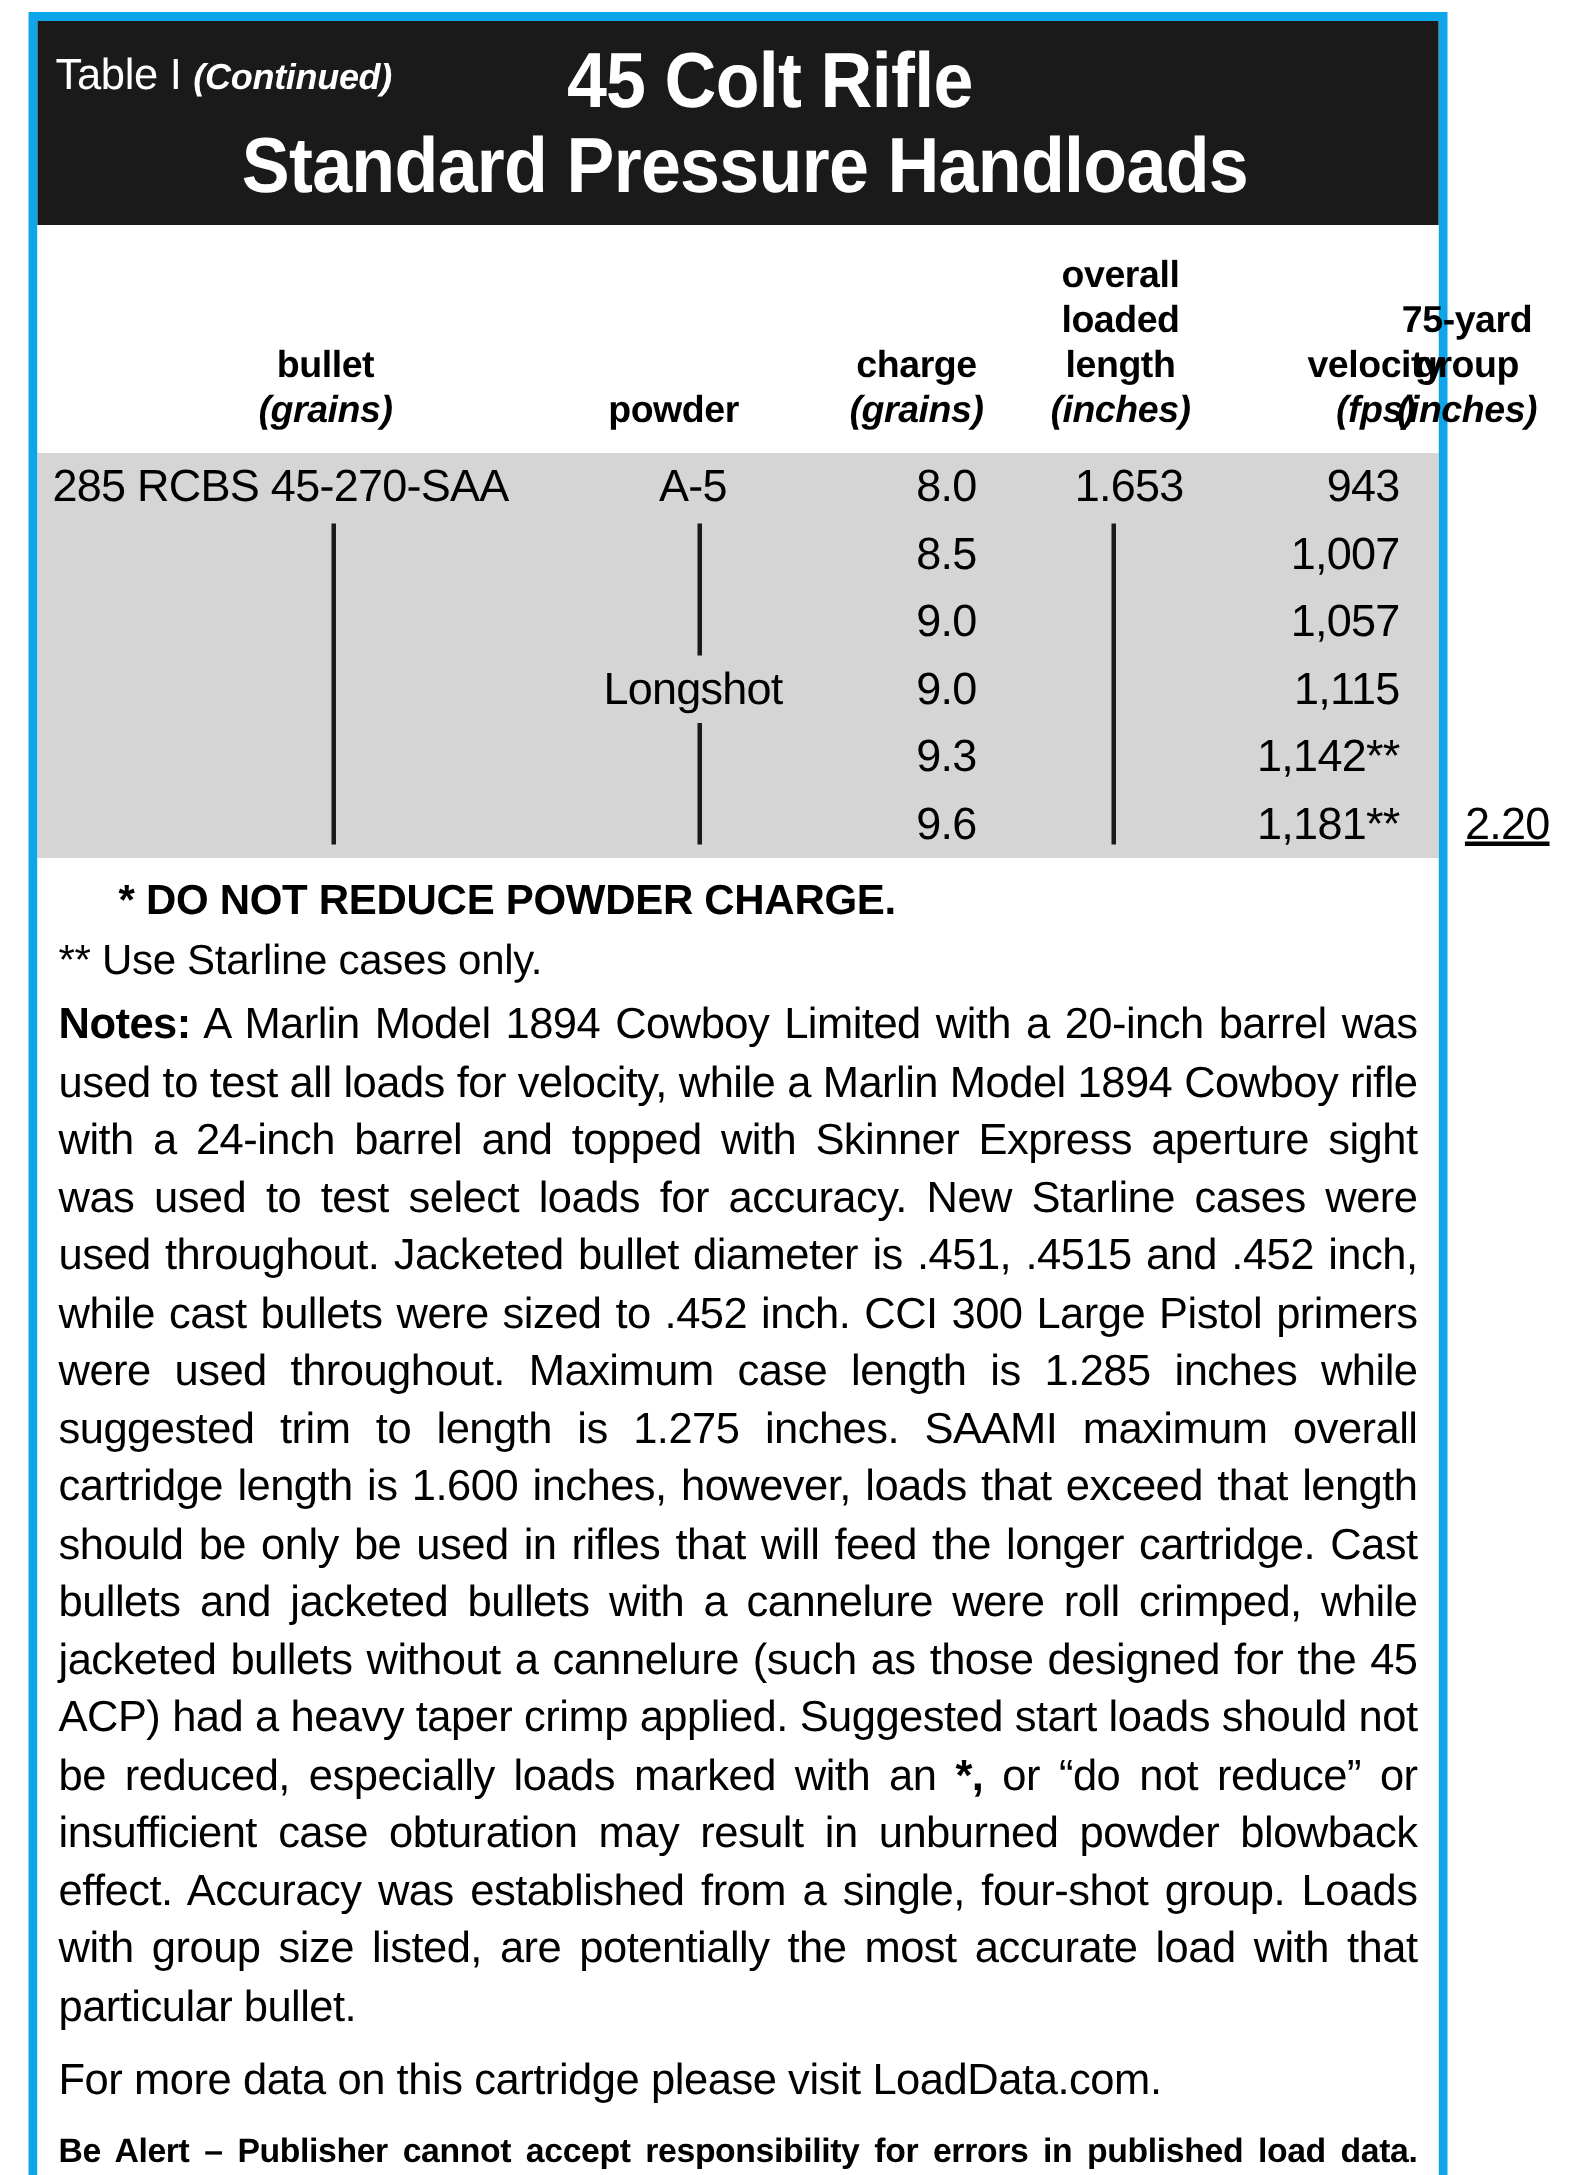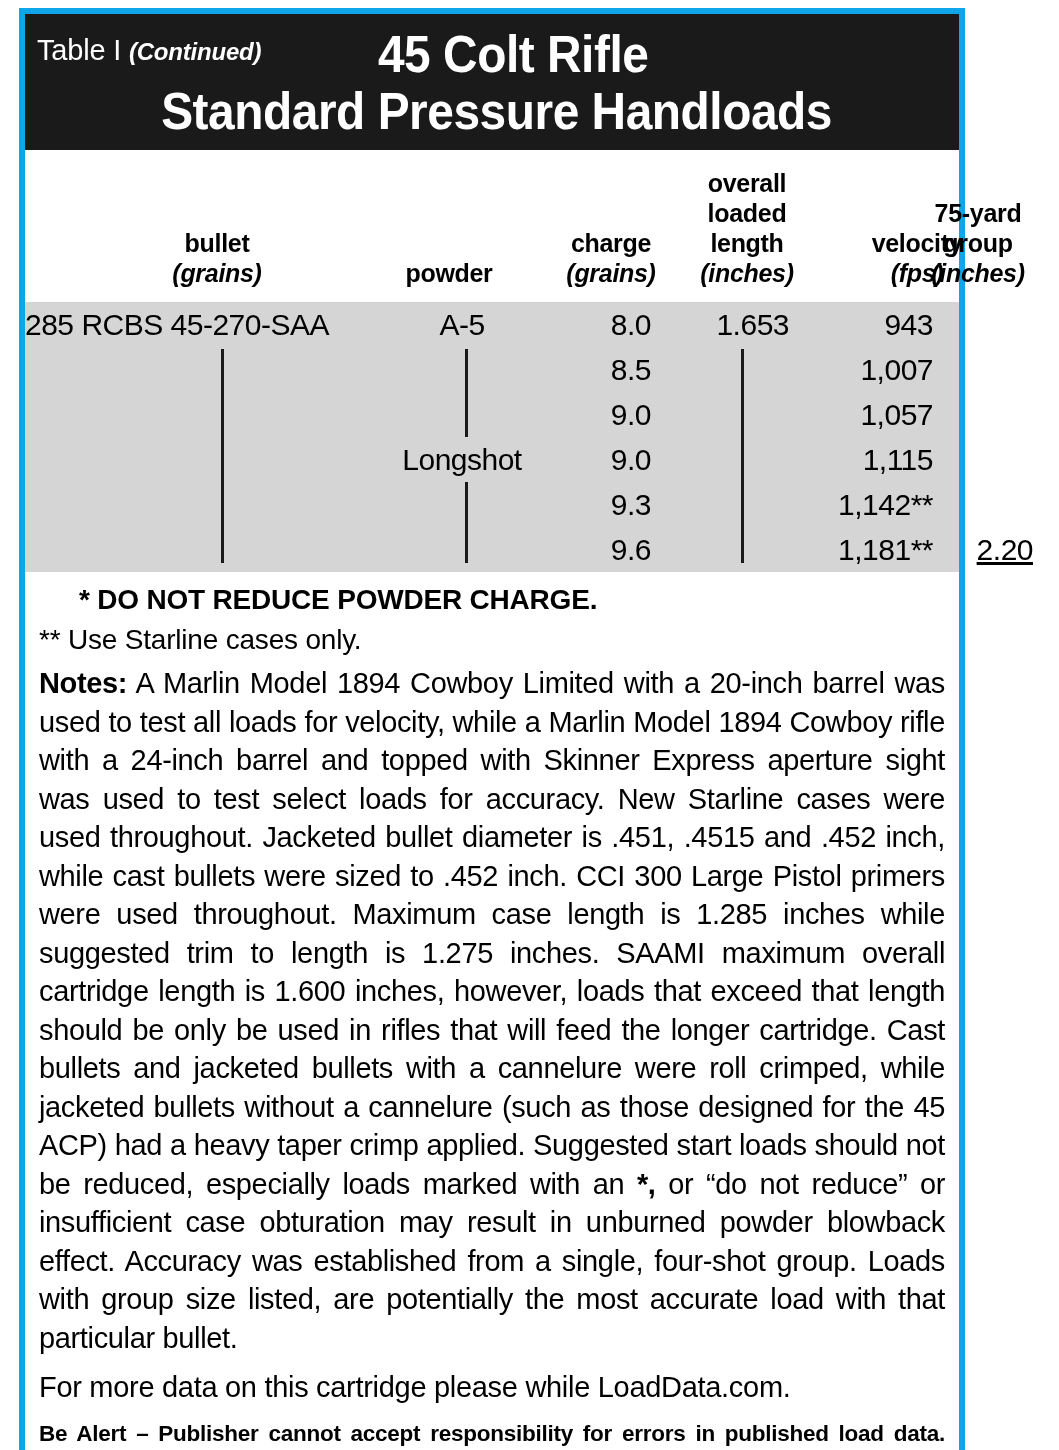--- a/index.html
+++ b/index.html
@@ -101,21 +101,21 @@
     height: 45px;
   }
   .cell {
     position: absolute;
     top: 0;
     font-size: 30px;
     line-height: 45px;
     letter-spacing: -0.5px;
     white-space: nowrap;
   }
-  .c-bullet   { left: 0;  width: 332px; text-align: left;   }
+  .c-bullet   { left: 10px;  width: 332px; text-align: left;   }
   .c-powder   { left: 352px; width: 170px; text-align: center; }
   .c-charge   { left: 506px; width: 120px; text-align: right;  }
   .c-oal      { left: 636px; width: 128px; text-align: right;  }
   .c-velocity { left: 768px; width: 140px; text-align: right;  }
   .c-group    { left: 908px; width: 100px; text-align: right; text-decoration: underline;  }
 
   
   .vrule {
     position: absolute;
     width: 3px;
@@ -276,19 +276,19 @@
 
   </div>
 
   <div class="notes-area">
 
     <div class="fn-bold">* DO NOT REDUCE POWDER CHARGE.</div>
     <div class="fn-reg">** Use Starline cases only.</div>
 
     <div class="notes-para"><b>Notes:</b><span> A Marlin Model 1894 Cowboy Limited with a 20-inch barrel was used to test all loads for velocity, while a Marlin Model 1894 Cowboy rifle with a 24-inch barrel and topped with Skinner Express aperture sight was used to test select loads for accuracy. New Starline cases were used throughout. Jacketed bullet diameter is .451, .4515 and .452 inch, while cast bullets were sized to .452 inch. CCI 300 Large Pistol primers were used throughout. Maximum case length is 1.285 inches while suggested trim to length is 1.275 inches. SAAMI maximum overall cartridge length is 1.600 inches, however, loads that exceed that length should be only be used in rifles that will feed the longer cartridge. Cast bullets and jacketed bullets with a cannelure were roll crimped, while jacketed bullets without a cannelure (such as those designed for the 45 ACP) had a heavy taper crimp applied. Suggested start loads should not be reduced, especially loads marked with an </span><b>*,</b><span> or “do not reduce” or insufficient case obturation may result in unburned powder blowback effect. Accuracy was established from a single, four-shot group. Loads with group size listed, are potentially the most accurate load with that particular bullet.</span></div>
 
-    <div class="more-data">For more data on this cartridge please while LoadData.com.</div>
+    <div class="more-data">For more data on this cartridge please visit LoadData.com.</div>
 
     <div class="be-alert">Be Alert – Publisher cannot accept responsibility for errors in published load data. Listed loads are only valid in the test barrels/firearms used. Use extreme caution and watch for signs of excessive pressure when using these loads.</div>
 
   </div>
 
 </div>
 
 </body></html>

